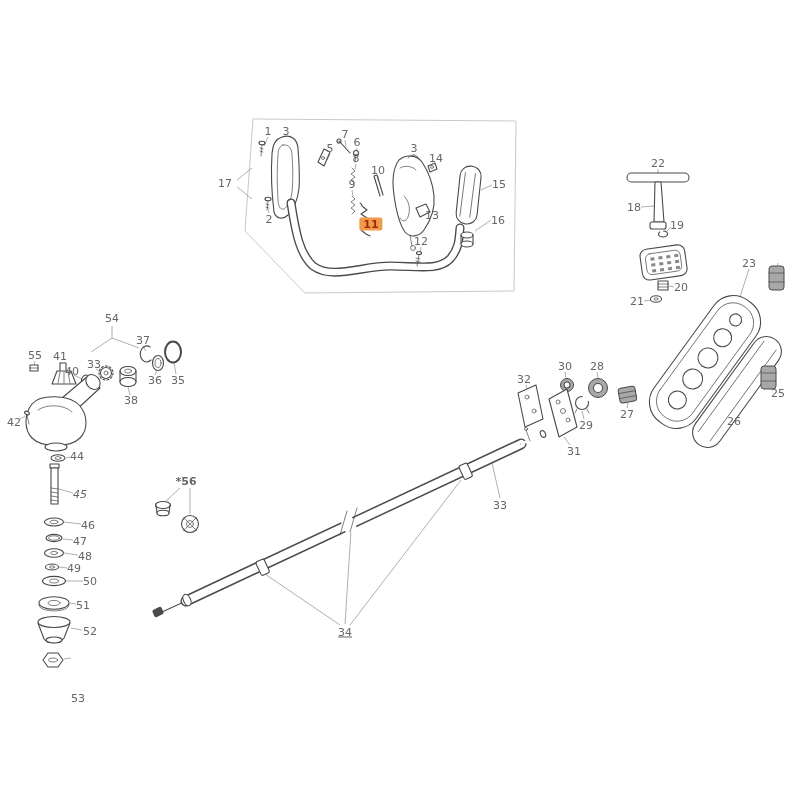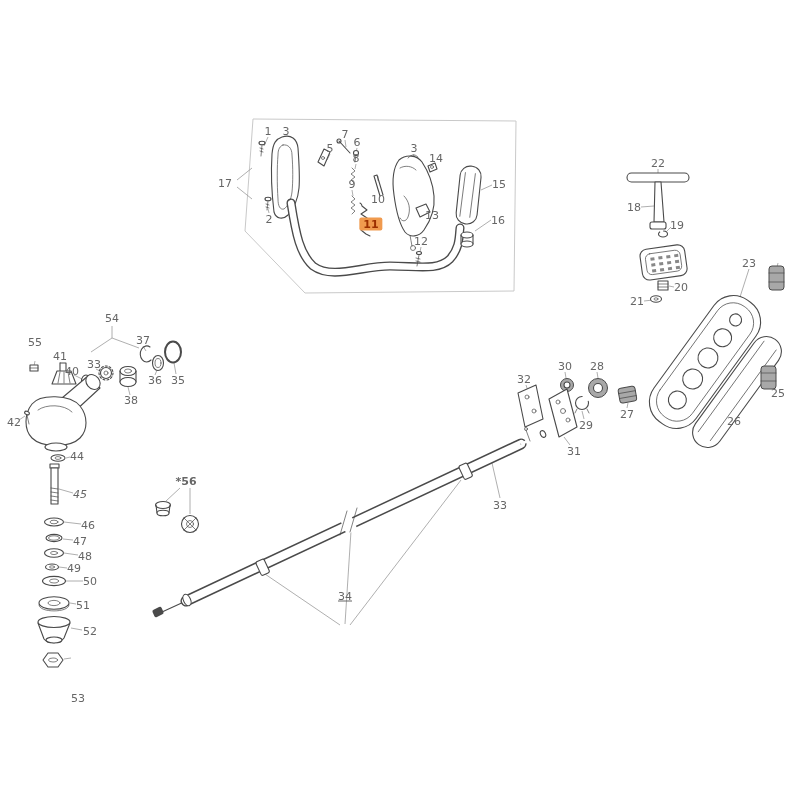--- a/index.html
+++ b/index.html
@@ -274,21 +274,21 @@
 <div class="callout-layer">
       <span class="callout" style="left: 268px; top: 131px;">1</span>
       <span class="callout" style="left: 286px; top: 131px;">3</span>
       <span class="callout" style="left: 330px; top: 148px;">5</span>
       <span class="callout" style="left: 345px; top: 134px;">7</span>
       <span class="callout" style="left: 357px; top: 142px;">6</span>
       <span class="callout" style="left: 356px; top: 158px;">8</span>
       <span class="callout" style="left: 414px; top: 148px;">3</span>
       <span class="callout" style="left: 436px; top: 158px;">14</span>
       <span class="callout" style="left: 352px; top: 184px;">9</span>
-      <span class="callout" style="left: 378px; top: 170px; margin-top: 29px;">10</span>
+      <span class="callout" style="left: 378px; top: 170px;">10</span>
       <span class="callout" style="left: 499px; top: 184px;">15</span>
       <span class="callout" style="left: 225px; top: 183px;">17</span>
       <span class="callout" style="left: 269px; top: 219px;">2</span>
       <span class="callout highlight" style="left: 371px; top: 224px;">11</span>
       <span class="callout" style="left: 432px; top: 215px;">13</span>
       <span class="callout" style="left: 498px; top: 220px;">16</span>
       <span class="callout" style="left: 421px; top: 241px;">12</span>
       <span class="callout" style="left: 658px; top: 163px;">22</span>
       <span class="callout" style="left: 634px; top: 207px;">18</span>
       <span class="callout" style="left: 677px; top: 225px;">19</span>
@@ -298,23 +298,23 @@
       <span class="callout" style="left: 637px; top: 301px;">21</span>
       <span class="callout" style="left: 778px; top: 393px;">25</span>
       <span class="callout" style="left: 627px; top: 414px;">27</span>
       <span class="callout" style="left: 734px; top: 421px;">26</span>
       <span class="callout" style="left: 597px; top: 366px;">28</span>
       <span class="callout" style="left: 565px; top: 366px;">30</span>
       <span class="callout" style="left: 586px; top: 425px;">29</span>
       <span class="callout" style="left: 574px; top: 451px;">31</span>
       <span class="callout" style="left: 524px; top: 379px; text-align: center;">32</span>
       <span class="callout" style="left: 500px; top: 505px;">33</span>
-      <span class="callout" style="left: 345px; top: 596px; text-decoration: underline;">34</span>
+      <span class="callout" style="left: 345px; top: 632px; text-decoration: underline;">34</span>
       <span class="callout" style="left: 112px; top: 318px;">54</span>
-      <span class="callout" style="left: 35px; top: 342px;">55</span>
+      <span class="callout" style="left: 35px; top: 355px;">55</span>
       <span class="callout" style="left: 60px; top: 356px;">41</span>
       <span class="callout" style="left: 143px; top: 340px;">37</span>
       <span class="callout" style="left: 72px; top: 371px;">40</span>
       <span class="callout" style="left: 94px; top: 364px;">33</span>
       <span class="callout" style="left: 155px; top: 380px;">36</span>
       <span class="callout" style="left: 178px; top: 380px;">35</span>
       <span class="callout" style="left: 131px; top: 400px;">38</span>
       <span class="callout" style="left: 14px; top: 422px;">42</span>
       <span class="callout" style="left: 77px; top: 456px;">44</span>
       <span class="callout" style="left: 80px; top: 494px; font-style: italic;">45</span>

